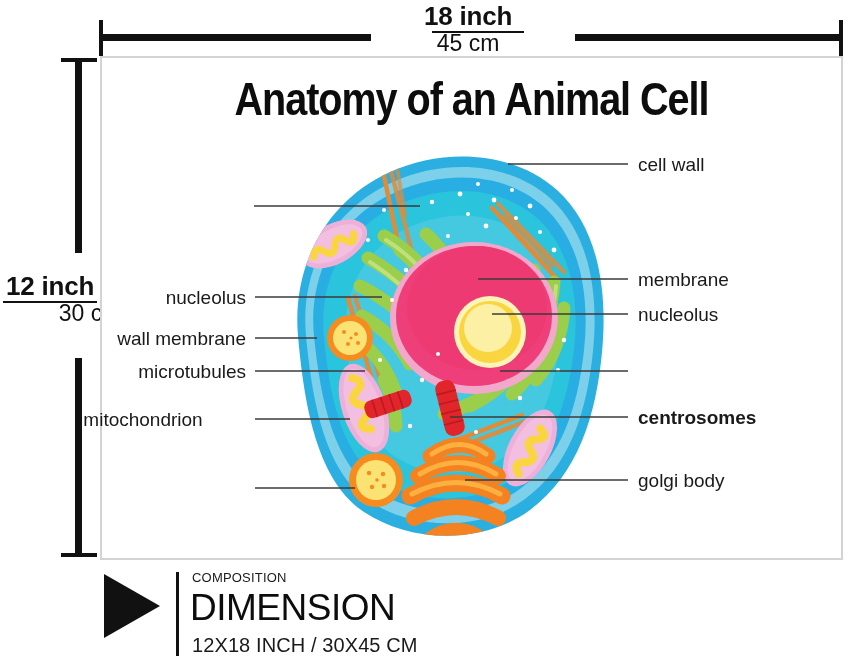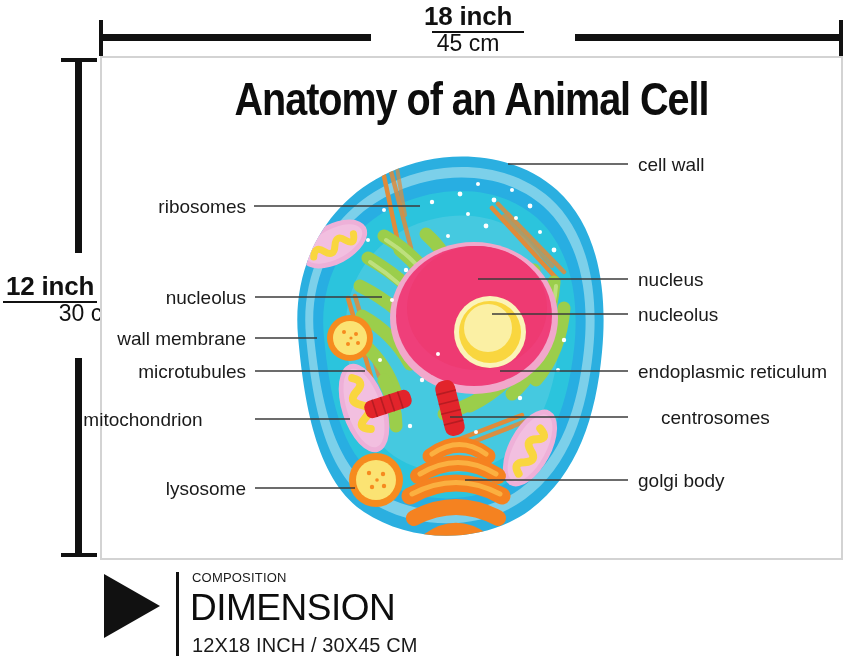--- a/index.html
+++ b/index.html
@@ -265,32 +265,29 @@
 
       <line x1="508" y1="164" x2="628" y2="164"></line>
       <line x1="478" y1="279" x2="628" y2="279"></line>
       <line x1="492" y1="314" x2="628" y2="314"></line>
       <line x1="500" y1="371" x2="628" y2="371"></line>
       <line x1="450" y1="417" x2="628" y2="417"></line>
       <line x1="465" y1="480" x2="628" y2="480"></line>
     </g>
   </svg>
 
-  <div class="lbl left" style="left:40px;top:206px;width:206px;">ribosomes</div>
   <div class="lbl left" style="left:40px;top:297px;width:206px;">nucleolus</div>
   <div class="lbl left" style="left:40px;top:338px;width:206px;">wall membrane</div>
   <div class="lbl left" style="left:40px;top:371px;width:206px;">microtubules</div>
   <div class="lbl left" style="left:40px;top:419px;width:206px;text-align:center;">mitochondrion</div>
-  <div class="lbl left" style="left:40px;top:488px;width:206px;">lysosome</div>
 
   <div class="lbl right" style="left:638px;top:164px;">cell wall</div>
-  <div class="lbl right" style="left:638px;top:279px;">nucleus</div>
+  <div class="lbl right" style="left:638px;top:279px;">membrane</div>
   <div class="lbl right" style="left:638px;top:314px;">nucleolus</div>
-  <div class="lbl right" style="left:638px;top:371px;">endoplasmic reticulum</div>
-  <div class="lbl right" style="left:661px;top:417px;">centrosomes</div>
+  <div class="lbl right" style="left:638px;top:417px;font-weight:bold;">centrosomes</div>
   <div class="lbl right" style="left:638px;top:480px;">golgi body</div>
 
   <div id="comp">
     <div id="comp-arrow"></div>
     <div id="comp-divider"></div>
     <div id="comp-sub">COMPOSITION</div>
     <div id="comp-main">DIMENSION</div>
     <div id="comp-meta">12X18 INCH / 30X45 CM</div>
   </div>
 

